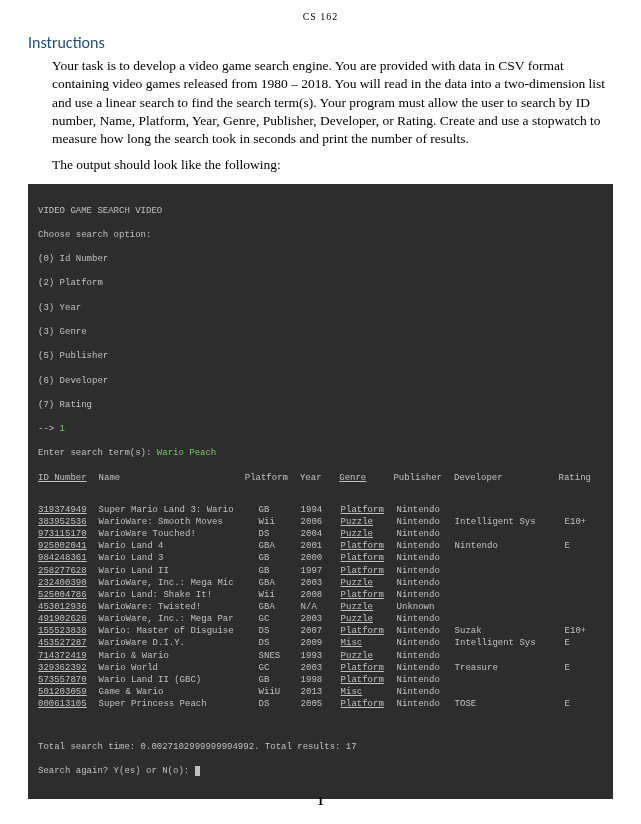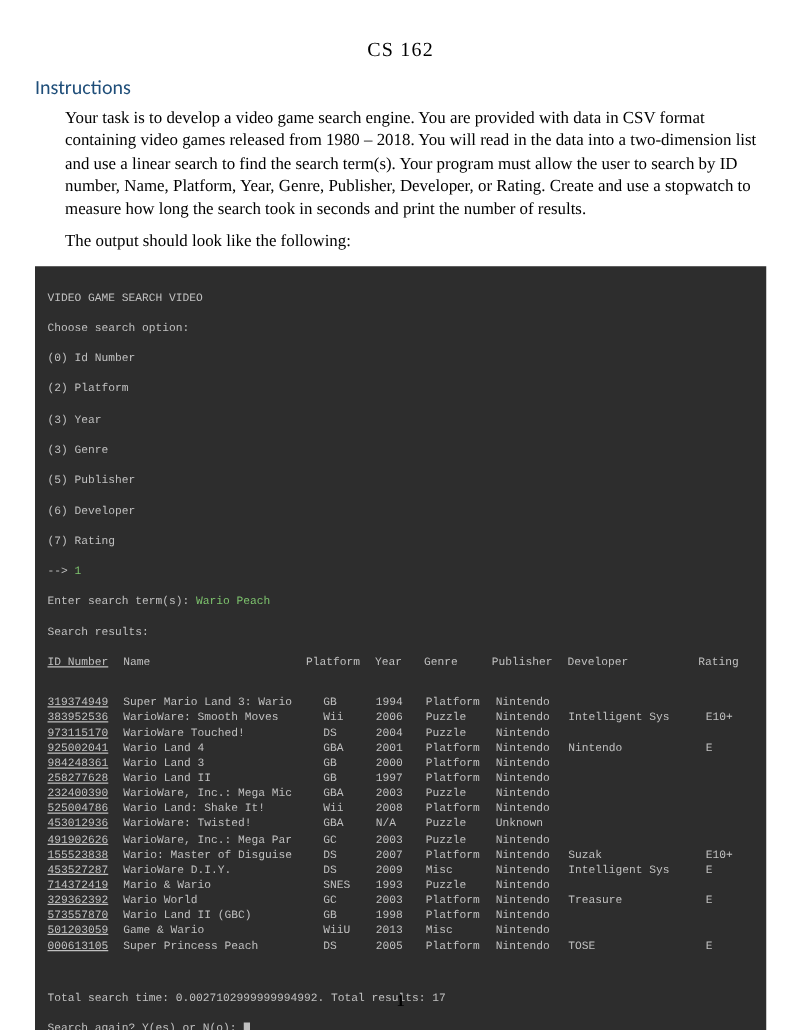--- a/index.html
+++ b/index.html
@@ -9,24 +9,23 @@
     background: #fff;
     font-family: "Times New Roman", Times, serif;
     color: #000;
     padding: 10px 28px 10px 28px;
     font-size: 13.5px;
     line-height: 1.35;
     position: relative;
   }
   .course {
     text-align: center;
-    font-size: 16px;
+    font-size: 10px;
     letter-spacing: 1px;
     margin-bottom: 8px;
-    margin-top: 20px;
   }
   h2.instructions, h2.steps {
     color: #1f4e79;
     font-family: Calibri, Arial, sans-serif;
     font-weight: 400;
     font-size: 16px;
     margin-bottom: 4px;
     margin-top: 6px;
   }
   p { margin-bottom: 8px; margin-left: 24px; }
@@ -44,21 +43,21 @@
   .terminal .green { color: #7ec46e; }
   .term-line { white-space: pre; }
   .term-table { display: table; border-collapse: collapse; }
   .term-row { display: table-row; }
   .term-cell { display: table-cell; padding-right: 12px; white-space: nowrap; }
   .hdr { padding-bottom: 4px; }
   .col-id    { width: 58px; text-decoration: underline; }
   .col-name  { width: 160px; }
   .col-plat  { width: 42px; }
   .col-year  { width: 40px; }
-  .col-genre { width: 56px; }
+  .col-genre { width: 56px; text-decoration: underline; }
   .col-pub   { width: 58px; }
   .col-dev   { width: 110px; margin-left: 16px; }
   .col-rat   { width: 36px; }
   .pagenum {
     position: absolute;
     bottom: 14px;
     left: 0;
     right: 0;
     text-align: center;
     font-size: 13px;
@@ -82,21 +81,20 @@
 <div class="term-line">Choose search option:</div>
 <div class="term-line">(0) Id Number</div>
 <div class="term-line">(2) Platform</div>
 <div class="term-line">(3) Year</div>
 <div class="term-line">(3) Genre</div>
 <div class="term-line">(5) Publisher</div>
 <div class="term-line">(6) Developer</div>
 <div class="term-line">(7) Rating</div>
 <div class="term-line"><span>--&gt;</span> <span class="green">1</span></div>
 <div class="term-line"><span>Enter search term(s): </span><span class="green">Wario Peach</span></div>
-<div class="term-line">Search results:</div>
 <div class="term-table">
   <div class="term-row">
     <div class="term-cell hdr col-id">ID Number</div>
     <div class="term-cell hdr col-name">Name</div>
     <div class="term-cell hdr col-plat">Platform</div>
     <div class="term-cell hdr col-year">Year</div>
     <div class="term-cell hdr col-genre">Genre</div>
     <div class="term-cell hdr col-pub">Publisher</div>
     <div class="term-cell hdr col-dev">Developer</div>
     <div class="term-cell hdr col-rat">Rating</div>

